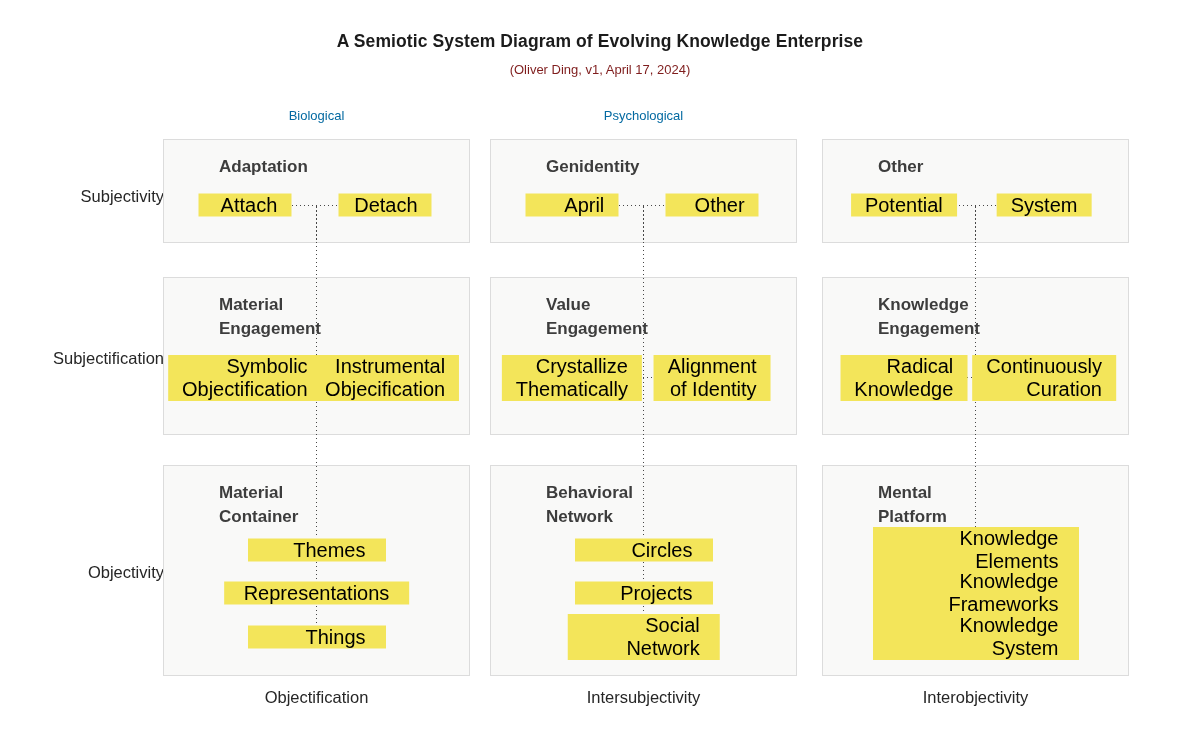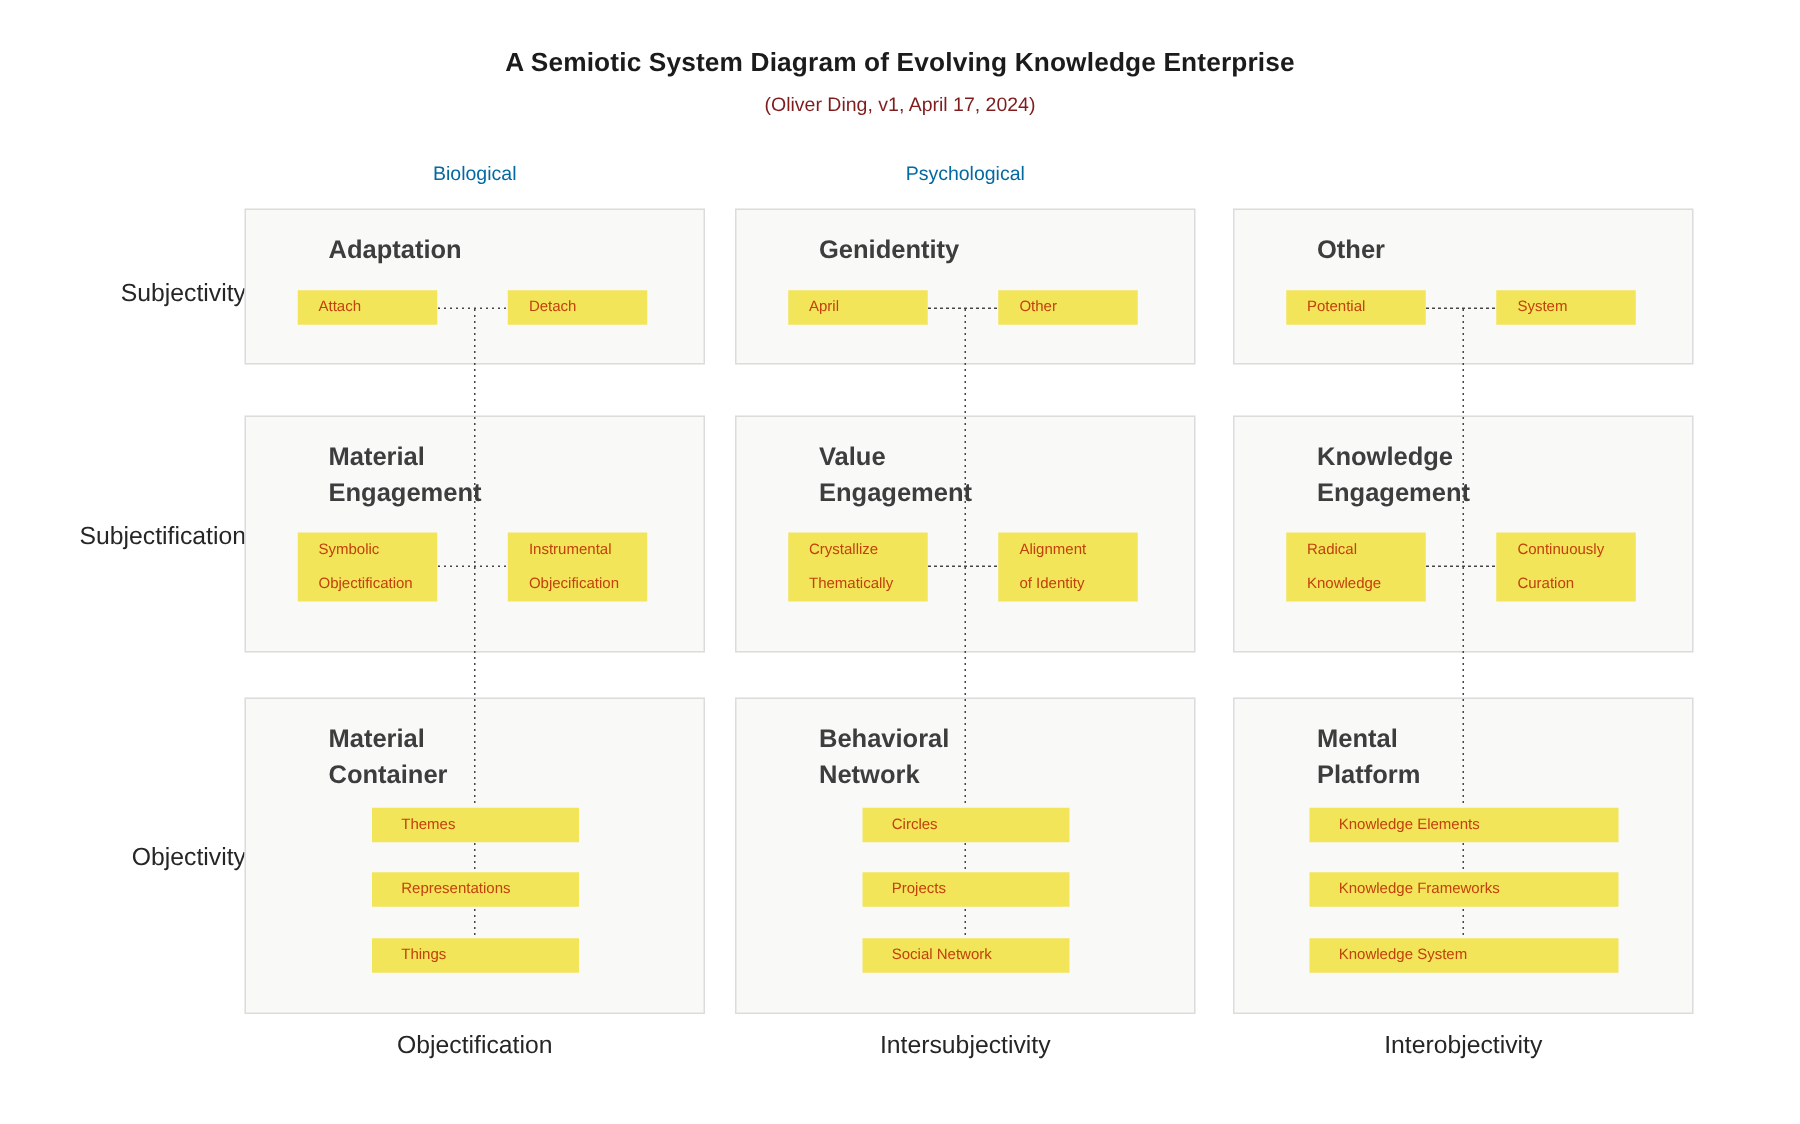--- a/index.html
+++ b/index.html
@@ -47,22 +47,22 @@
   .r2{top:277px;height:158px}
   .r3{top:465px;height:211px}
   .cell-title{
     position:absolute;top:15px;left:16px;
     font-size:17px;font-weight:bold;color:#3d3d3d;
     line-height:24px;white-space:pre-line;margin-left:39px;
   }
   .lbl{
     position:absolute;z-index:3;
     background:var(--highlight,#F3E55A);
-    color:#c2410c;text-align:left;
-    font-size:10px;line-height:23px;
+    color:#000000;text-align:right;
+    font-size:20px;line-height:23px;
     padding:0 14px;box-sizing:border-box;
     white-space:pre-line;
     transform:translate(-50%,-50%);
   }
   .pair{top:64%;min-width:93px}
   .pleft{left:26.5%}
   .pright{left:72.5%}
   .stack{left:50%;min-width:138px;padding:0 20px}
   .c3 .stack{min-width:206px}
   .s1{top:40%}.s2{top:61%}.s3{top:82%}

